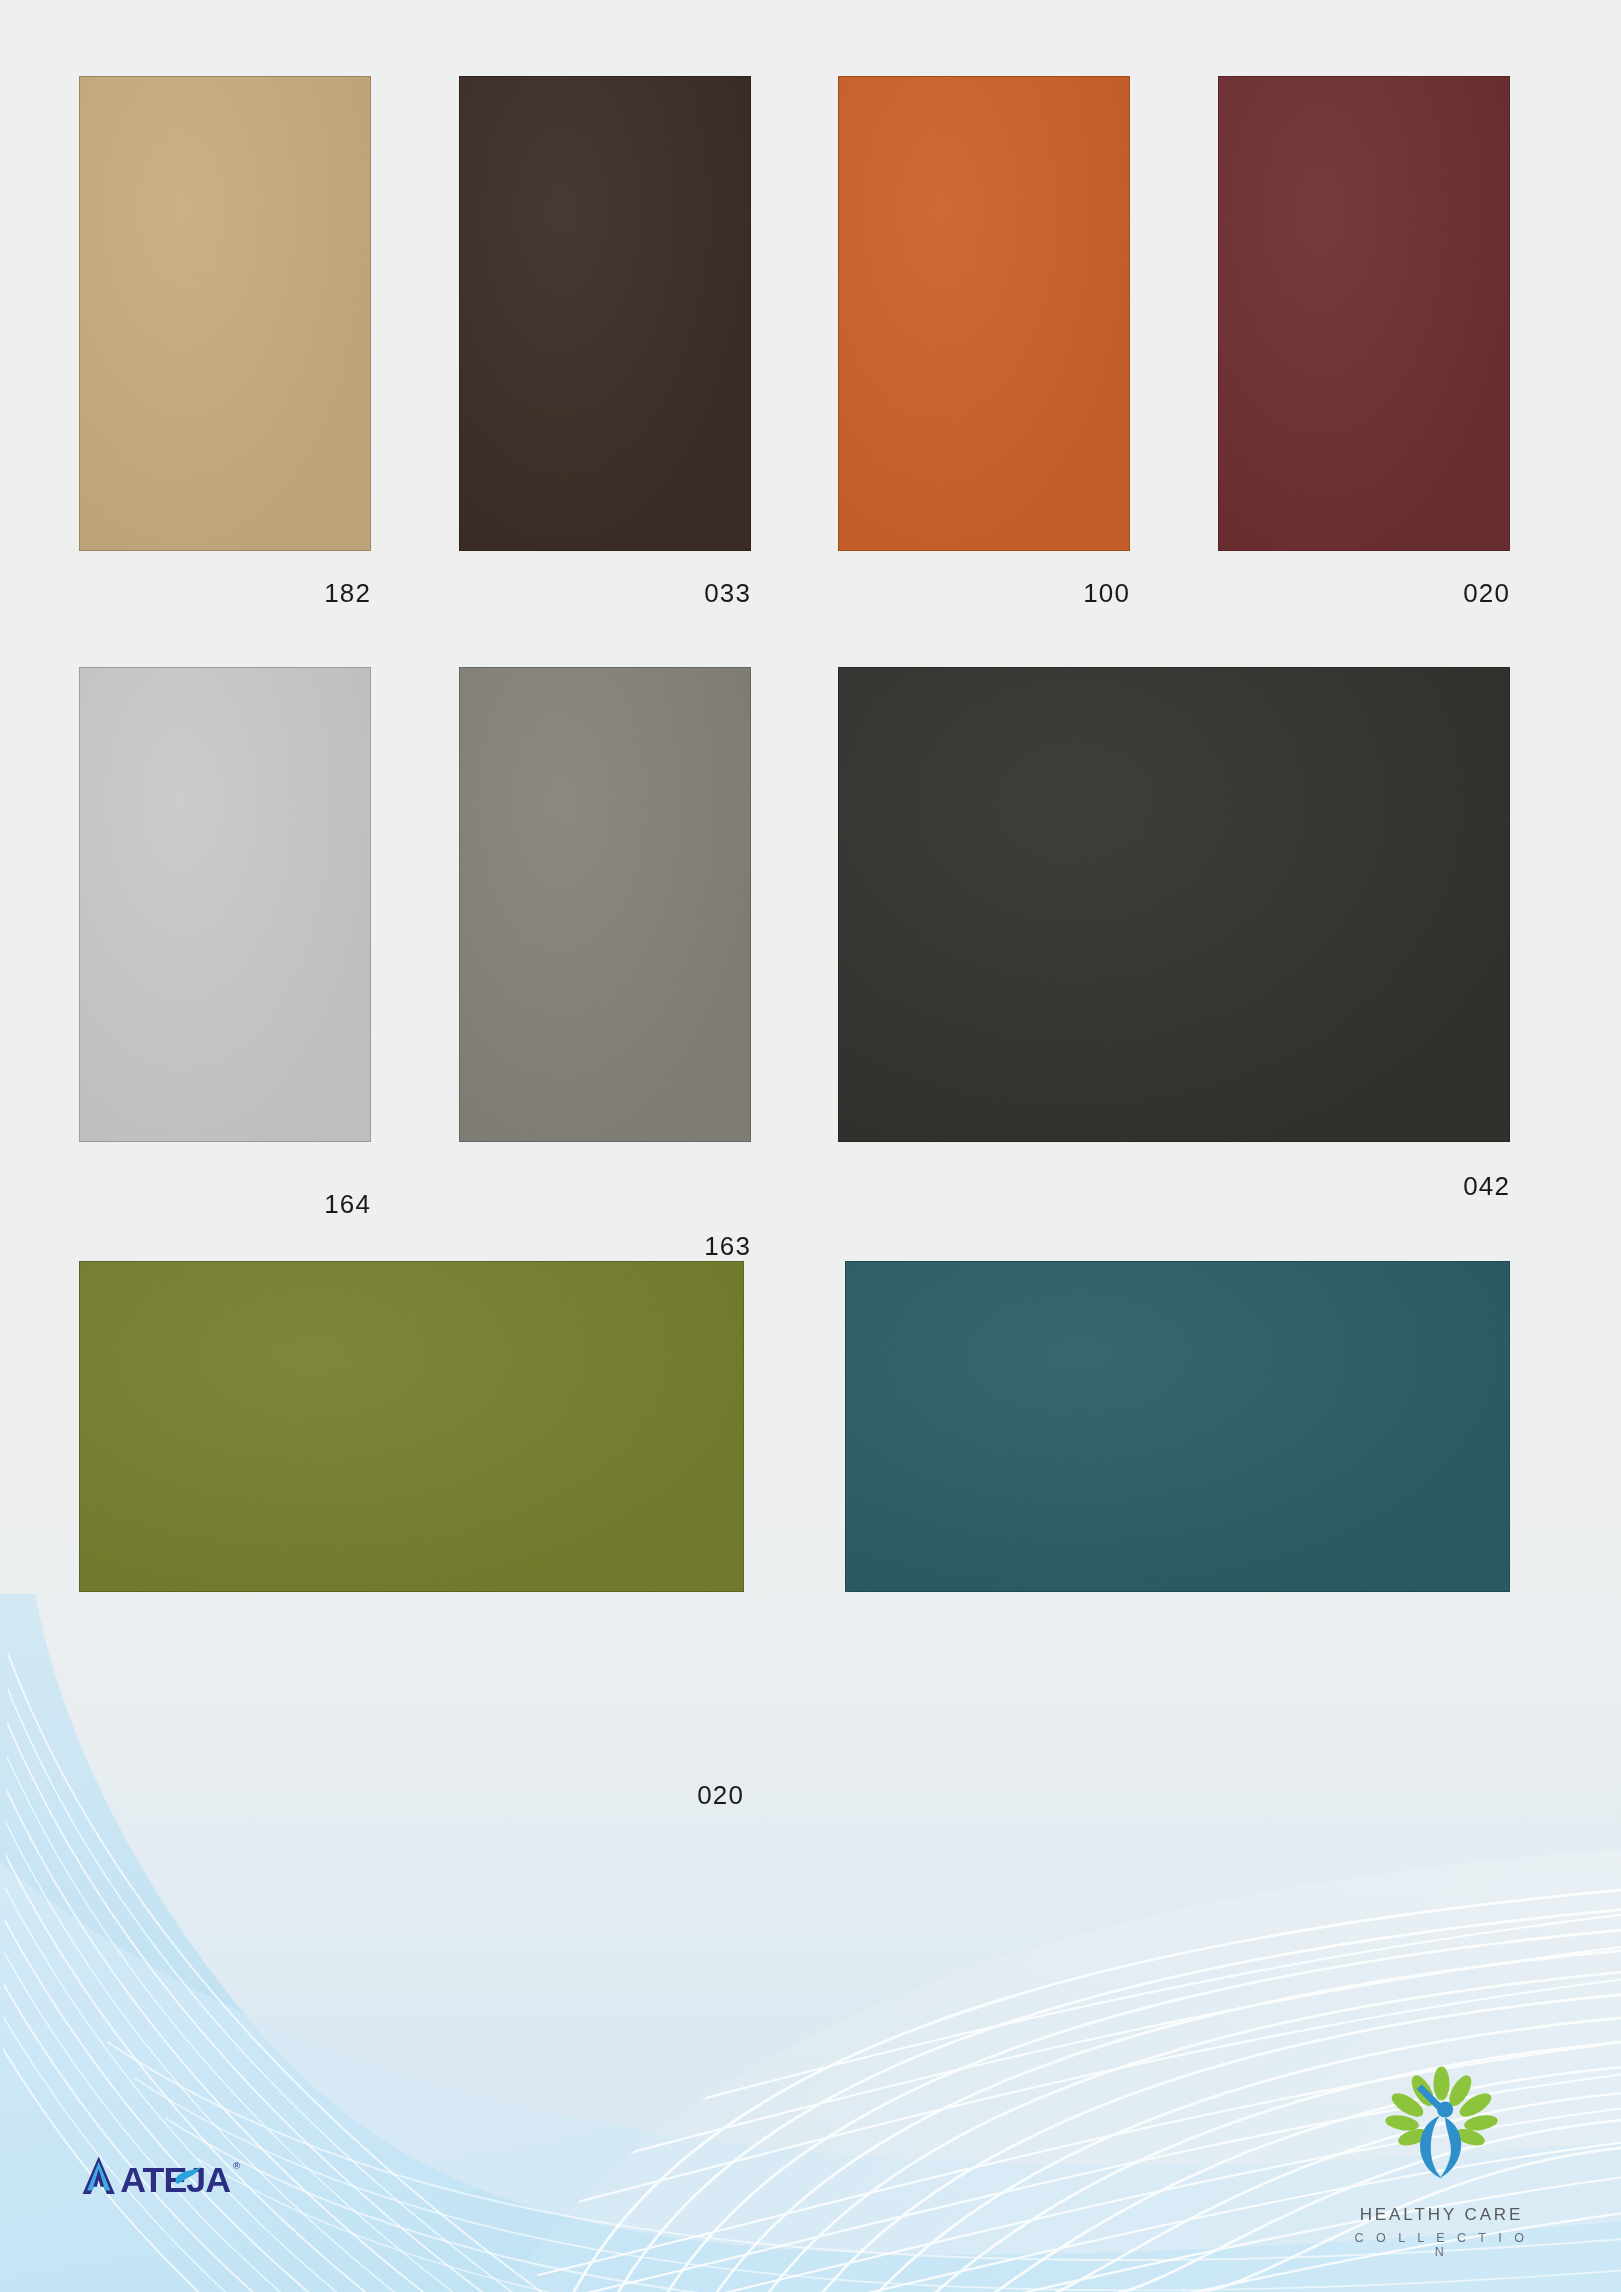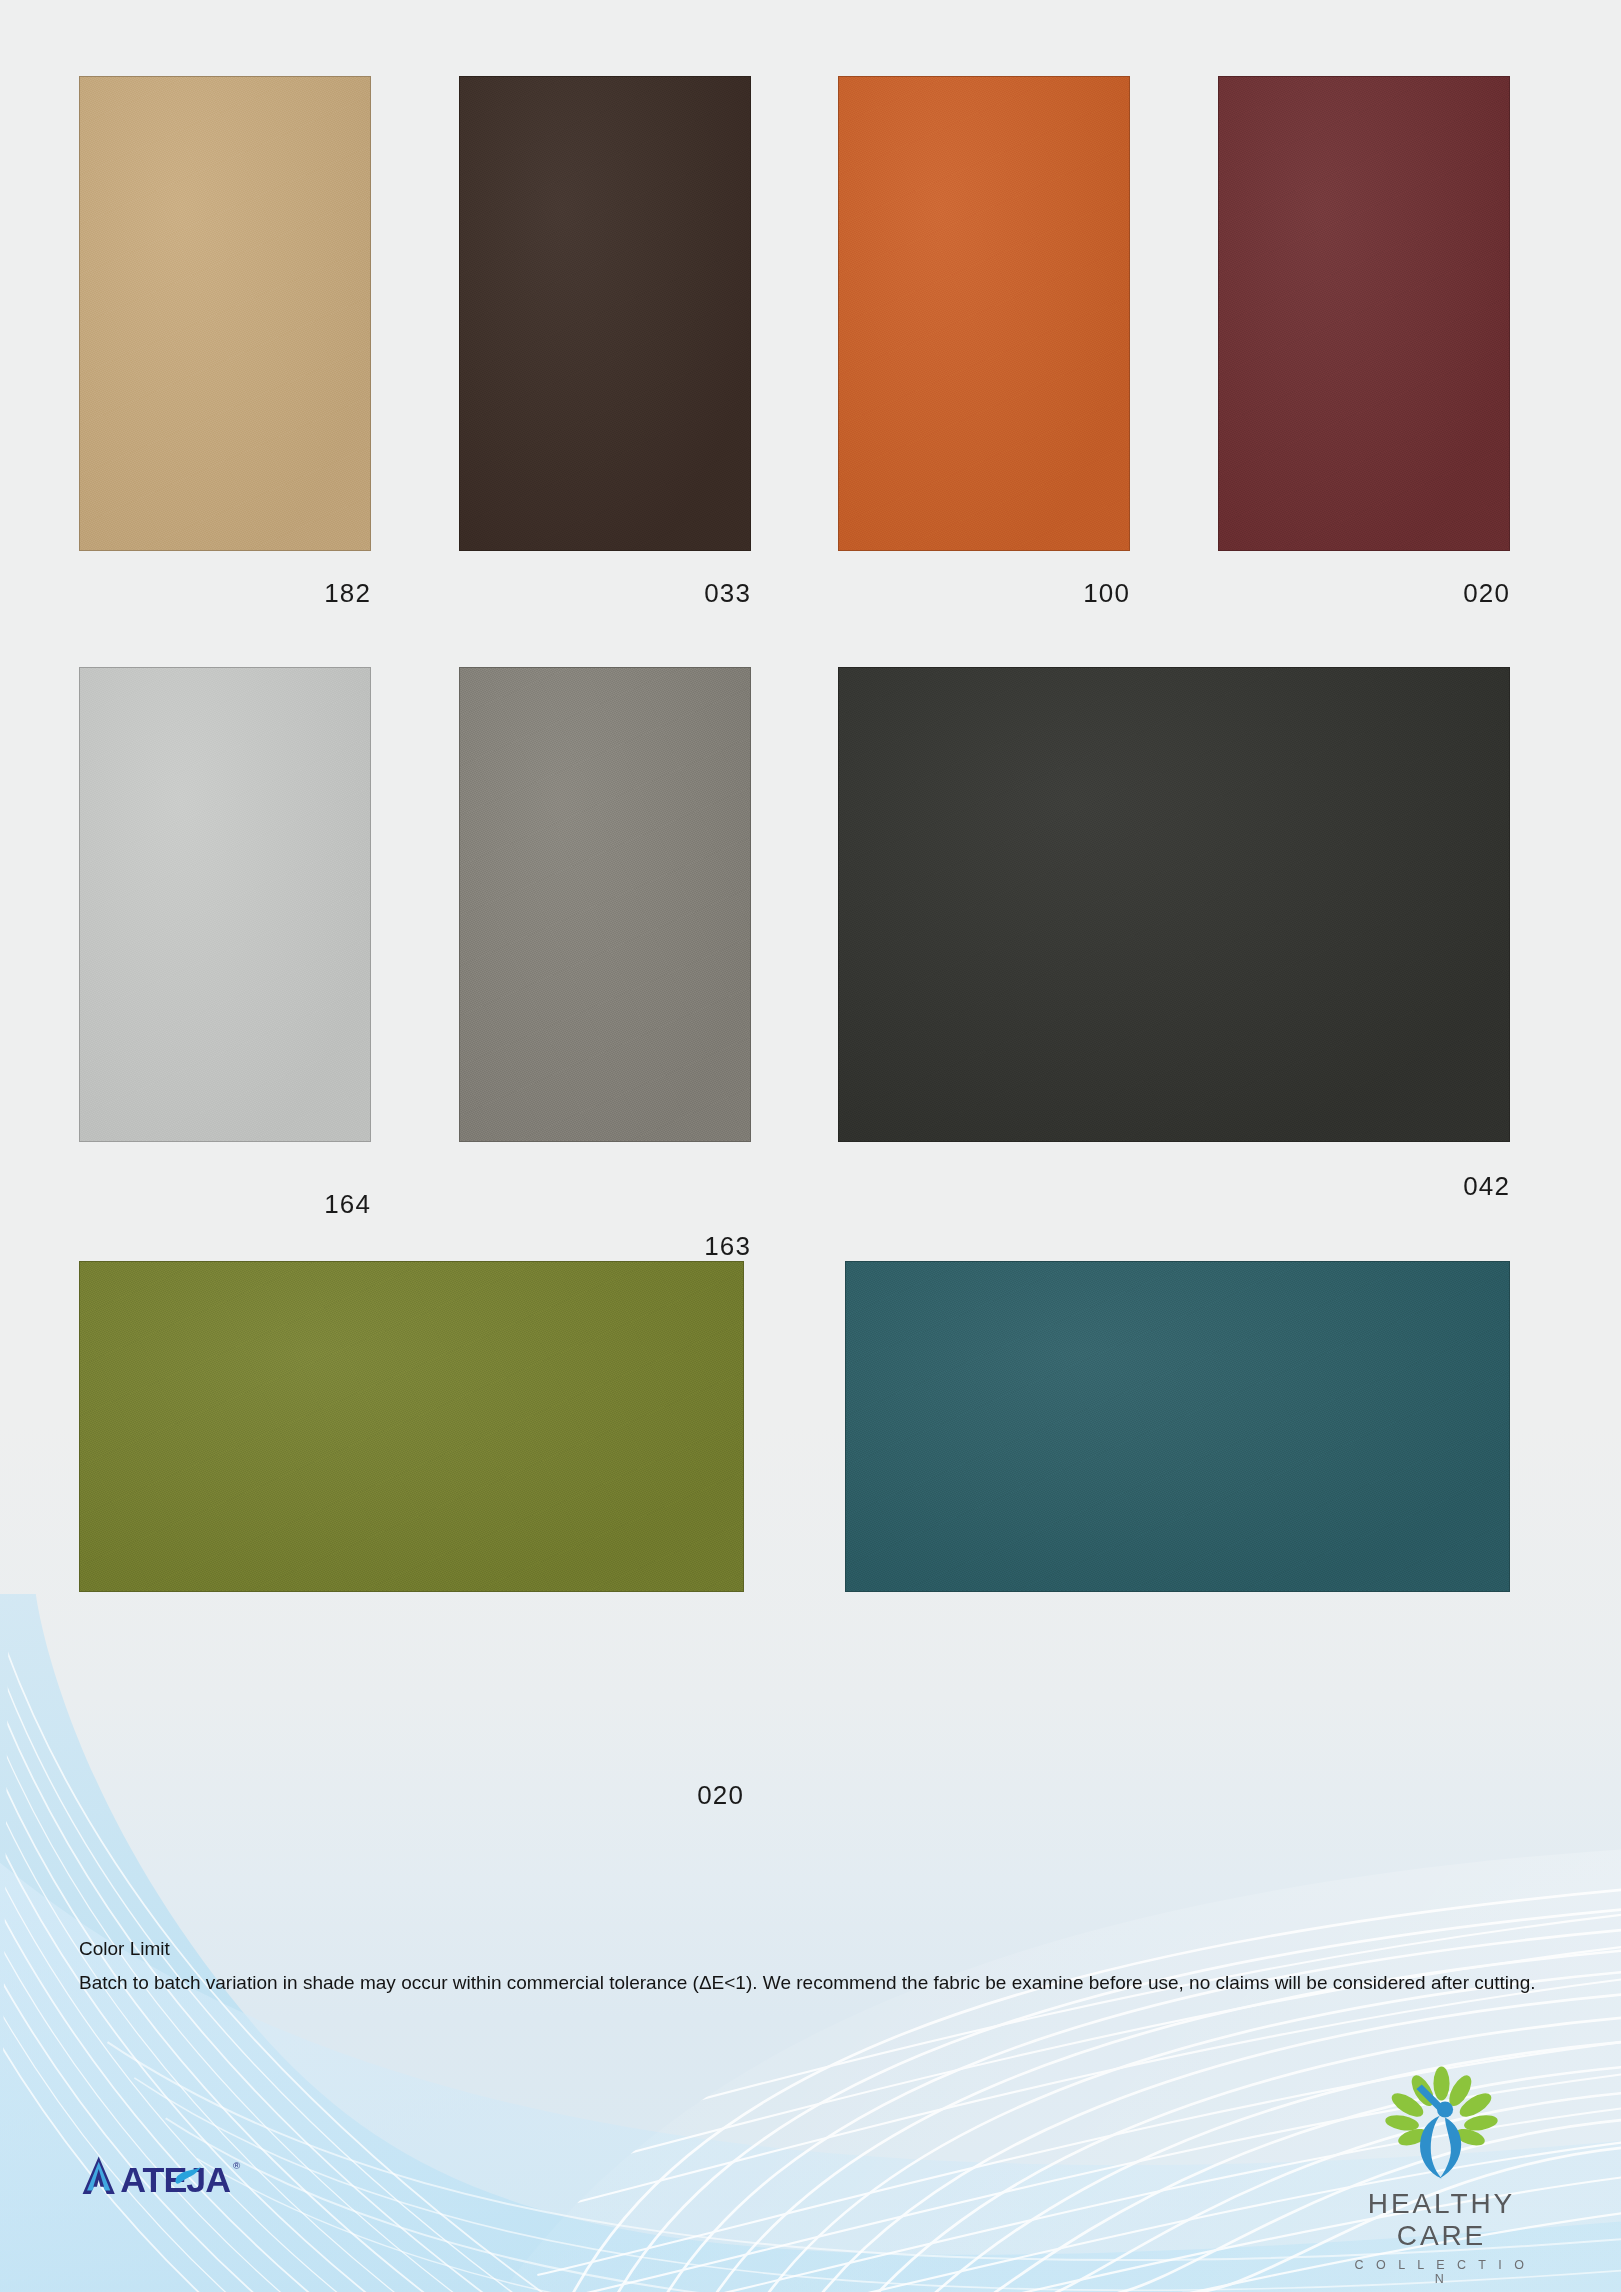--- a/index.html
+++ b/index.html
@@ -130,24 +130,24 @@
     left: 1352px;
     top: 2060px;
     width: 179px;
     height: 193px;
     z-index: 4;
     text-align: center;
   }
   .hc-mark { width: 179px; height: 124px; }
   .hc-mark svg { display:block; width:100%; height:100%; }
   .hc-title {
-    font-size: 28px;
+    font-size: 17px;
     letter-spacing: 2.9px;
     color: #58595b;
-    margin-top: 4px;
+    margin-top: 21px;
     font-family: "Liberation Sans", sans-serif;
   }
   .hc-sub {
     font-size: 12.5px;
     letter-spacing: 4.5px;
     color: #6d6e71;
     margin-top: 6.3px;
     font-family: "Liberation Sans", sans-serif;
   }
 </style>
@@ -272,24 +272,20 @@
       <div class="swatch-label" style="left: 838px; top: 1171px; width: 672px;">042</div>
       <div class="swatch-cell" style="left: 79px; top: 1261px; width: 665px; height: 331px;">
         <div class="swatch" style="background: rgb(118, 128, 47);"></div>
       </div>
       <div class="swatch-label" style="left: 79px; top: 1780px; width: 665px;">020</div>
       <div class="swatch-cell" style="left: 845px; top: 1261px; width: 665px; height: 331px;">
         <div class="swatch" style="background: rgb(44, 94, 102);"></div>
       </div>
     </div>
 
-  <div class="note">
-    <div class="note-title">Color Limit</div>
-    <div class="note-body">Batch to batch variation in shade may occur within commercial tolerance (ΔE&lt;1). We recommend the fabric be examine before use, no claims will be considered after cutting.</div>
-  </div>
 
   <div class="ateja-logo">
     <svg viewBox="0 0 190 62" xmlns="http://www.w3.org/2000/svg">
 
       <g>
         <path d="M22 8 L40 50 L31 50 L22 28 L13 50 L4 50 Z" fill="#2b2e83"></path>
         <path d="M22 14 L35 46 L29 46 L22 30 L15 46 L9 46 Z" fill="#41a8e0"></path>
         <path d="M22 22 L28 42 L24 42 L22 34 L20 42 L16 42 Z" fill="#2b2e83"></path>
       </g>
 

